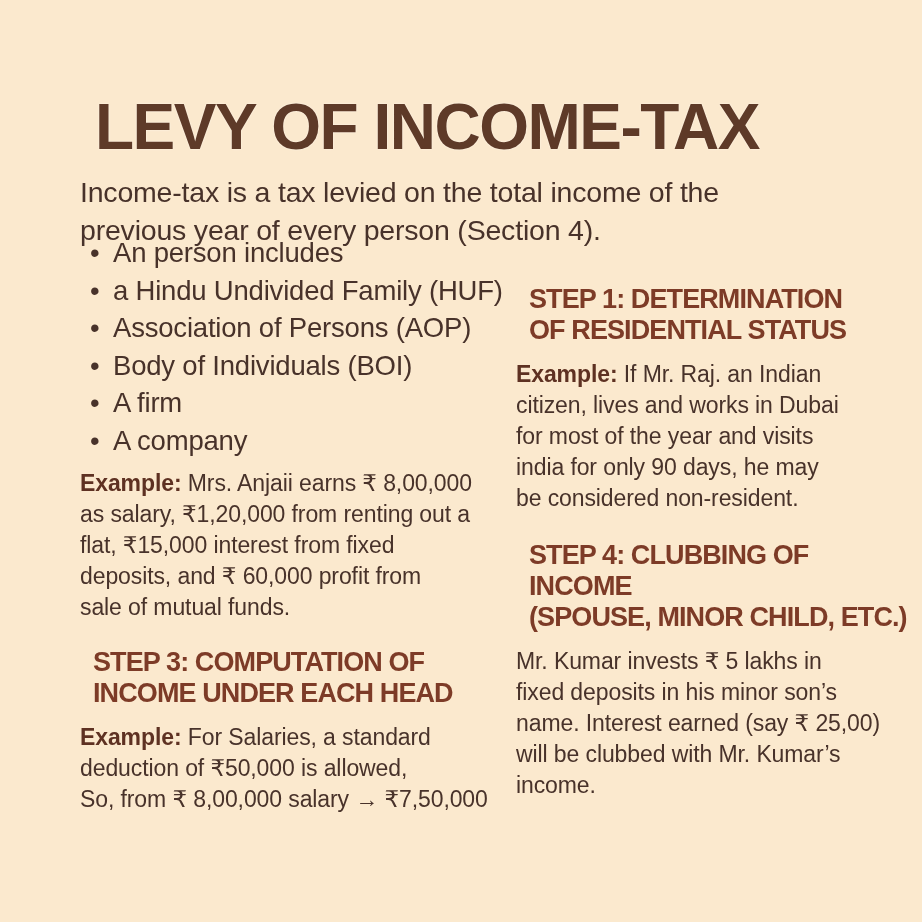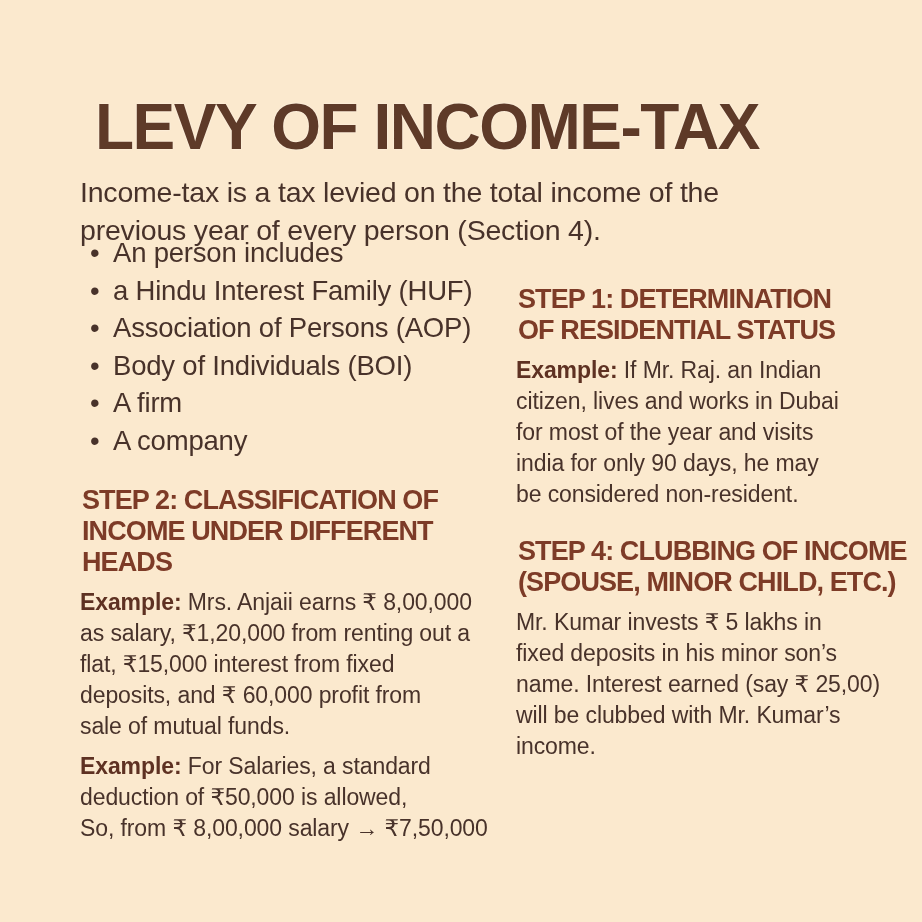--- a/index.html
+++ b/index.html
@@ -47,21 +47,21 @@
     width: 23px;
     margin-left: 10px;
   }
   .step-h {
     font-weight: 700;
     font-size: 27px;
     line-height: 31px;
     letter-spacing: -0.9px;
     white-space: pre-line;
     color: var(--step-heading, #7d3b27);
-    margin: 2px;
+    margin: 13px;
   }
   .s2 { margin-top: 26px; }
   .s3 { margin-top: 24px; }
   .s1 { margin-top: 27px; }
   .s4 { margin-top: 26px; }
   .body-p {
     font-size: 23px;
     line-height: 31px;
     letter-spacing: -0.1px;
     white-space: pre-line;
@@ -91,48 +91,48 @@
 previous year of every person (Section 4).</p>
 
 <div class="col-left">
   <ul class="person-list">
     <li>
         <span class="dot">•</span>
         <span>An person includes</span>
       </li>
     <li>
         <span class="dot">•</span>
-        <span>a Hindu Interest Family (HUF)</span>
+        <span>a Hindu Undivided Family (HUF)</span>
       </li>
     <li>
         <span class="dot">•</span>
         <span>Association of Persons (AOP)</span>
       </li>
     <li>
         <span class="dot">•</span>
         <span>Body of Individuals (BOI)</span>
       </li>
     <li>
         <span class="dot">•</span>
         <span>A firm</span>
       </li>
     <li>
         <span class="dot">•</span>
         <span>A company</span>
       </li>
   </ul>
 
-  <h2 class="step-h s2">STEP 2: CLASSIFICATION OF
-INCOME UNDER DIFFERENT HEADS</h2>
   <p class="body-p"><span class="example">Example:</span><span> Mrs. Anjaii earns ₹ 8,00,000
 as salary, ₹1,20,000 from renting out a
 flat, ₹15,000 interest from fixed
 deposits, and ₹ 60,000 profit from
 sale of mutual funds.</span></p>
 
+  <h2 class="step-h s3">STEP 3: COMPUTATION OF
+INCOME UNDER EACH HEAD</h2>
   <p class="body-p"><span class="example">Example:</span><span> For Salaries, a standard
 deduction of ₹50,000 is allowed,
 So, from ₹ 8,00,000 salary → ₹7,50,000</span></p>
 </div>
 
 <div class="col-right">
 
   <h2 class="step-h s1">STEP 1: DETERMINATION
 OF RESIDENTIAL STATUS</h2>
   <p class="body-p"><span class="example">Example:</span><span> If Mr. Raj. an Indian

